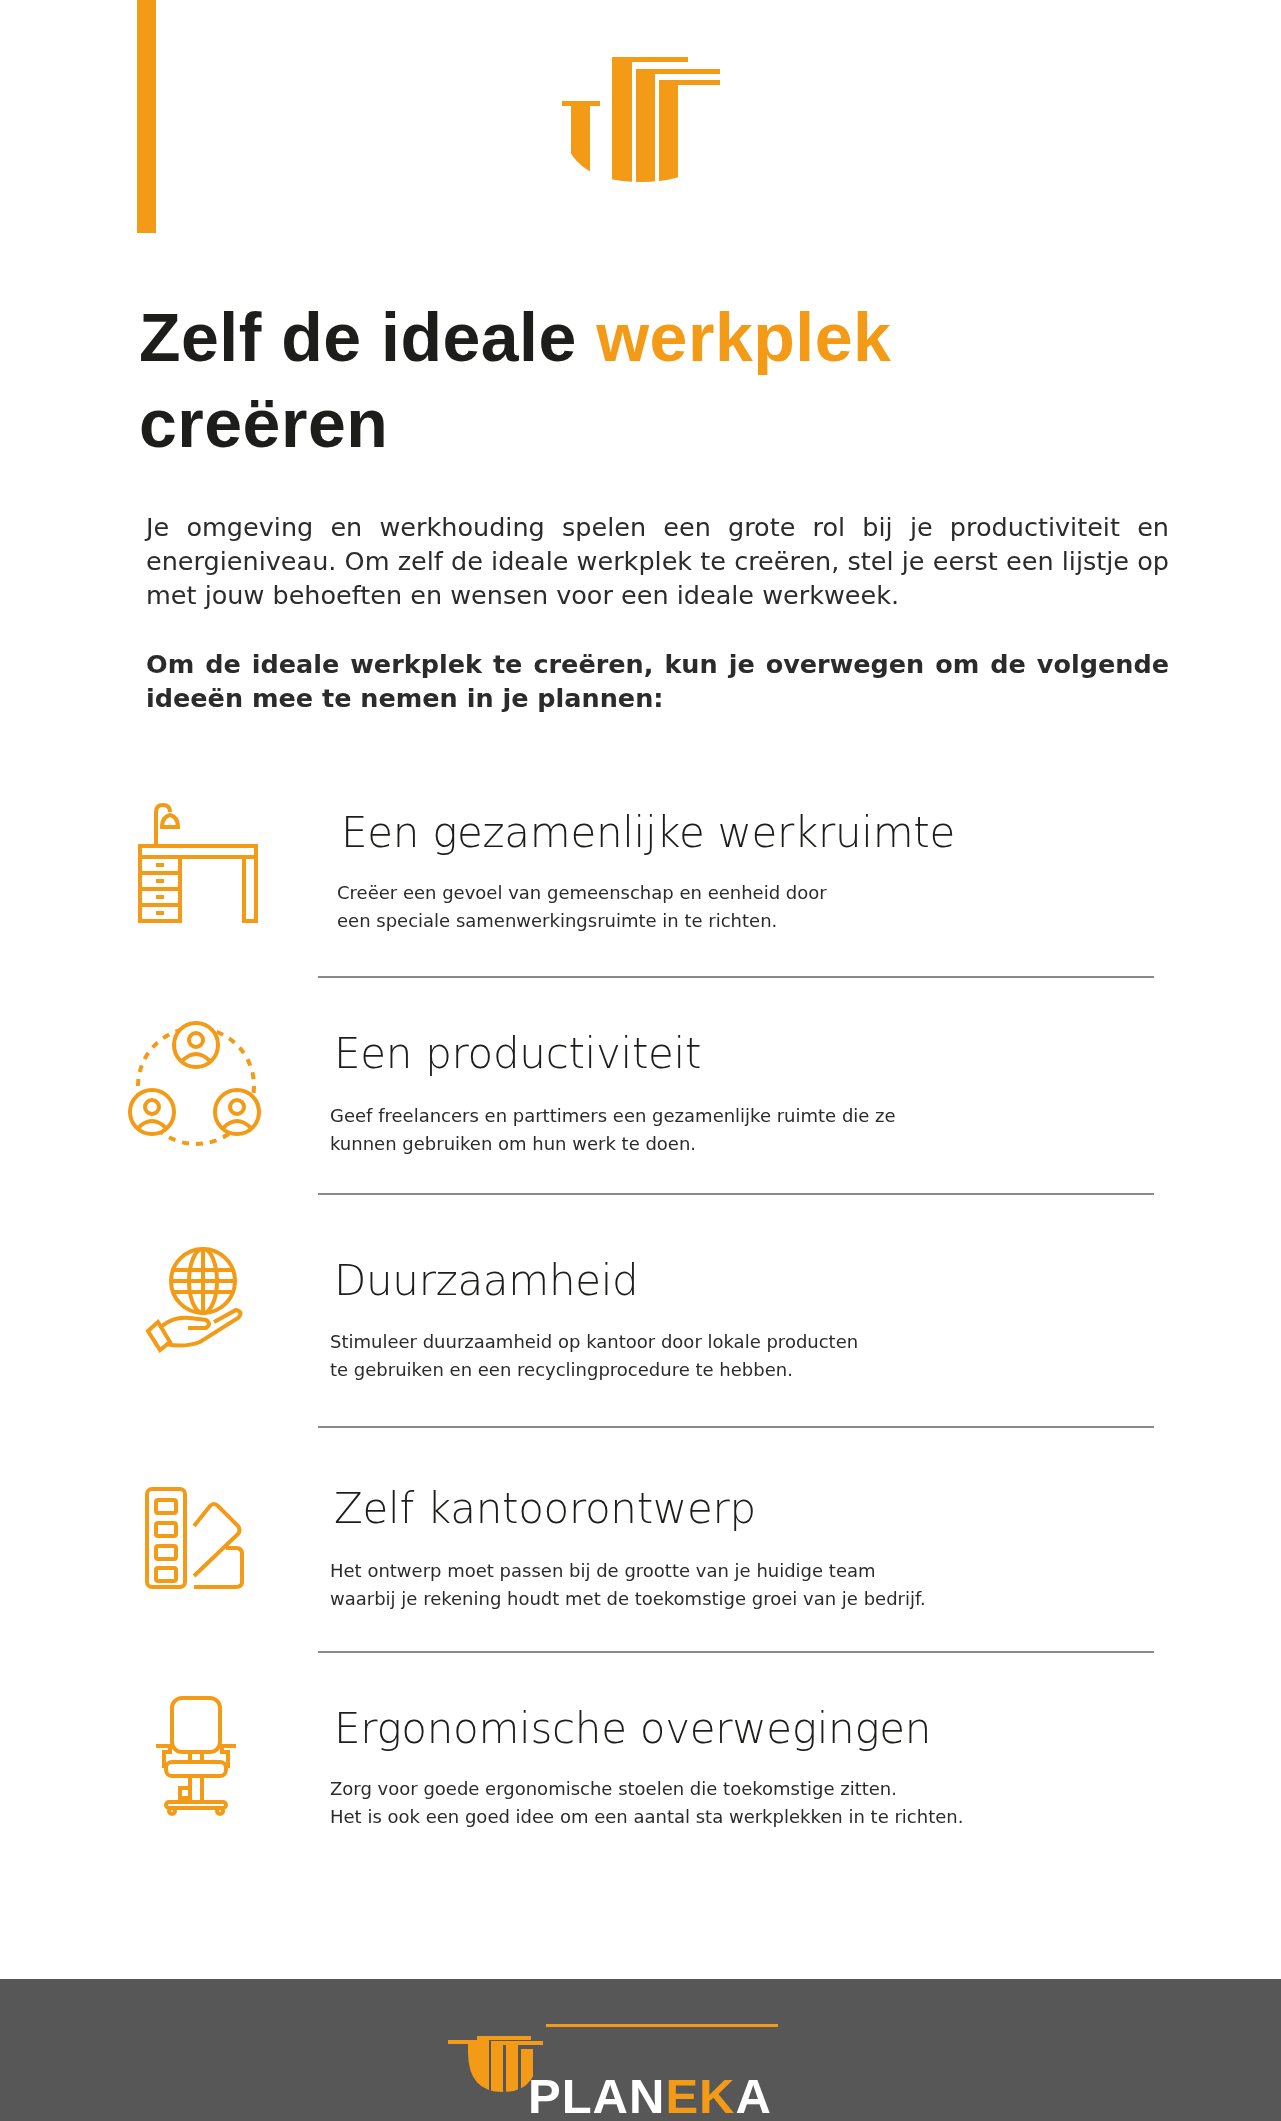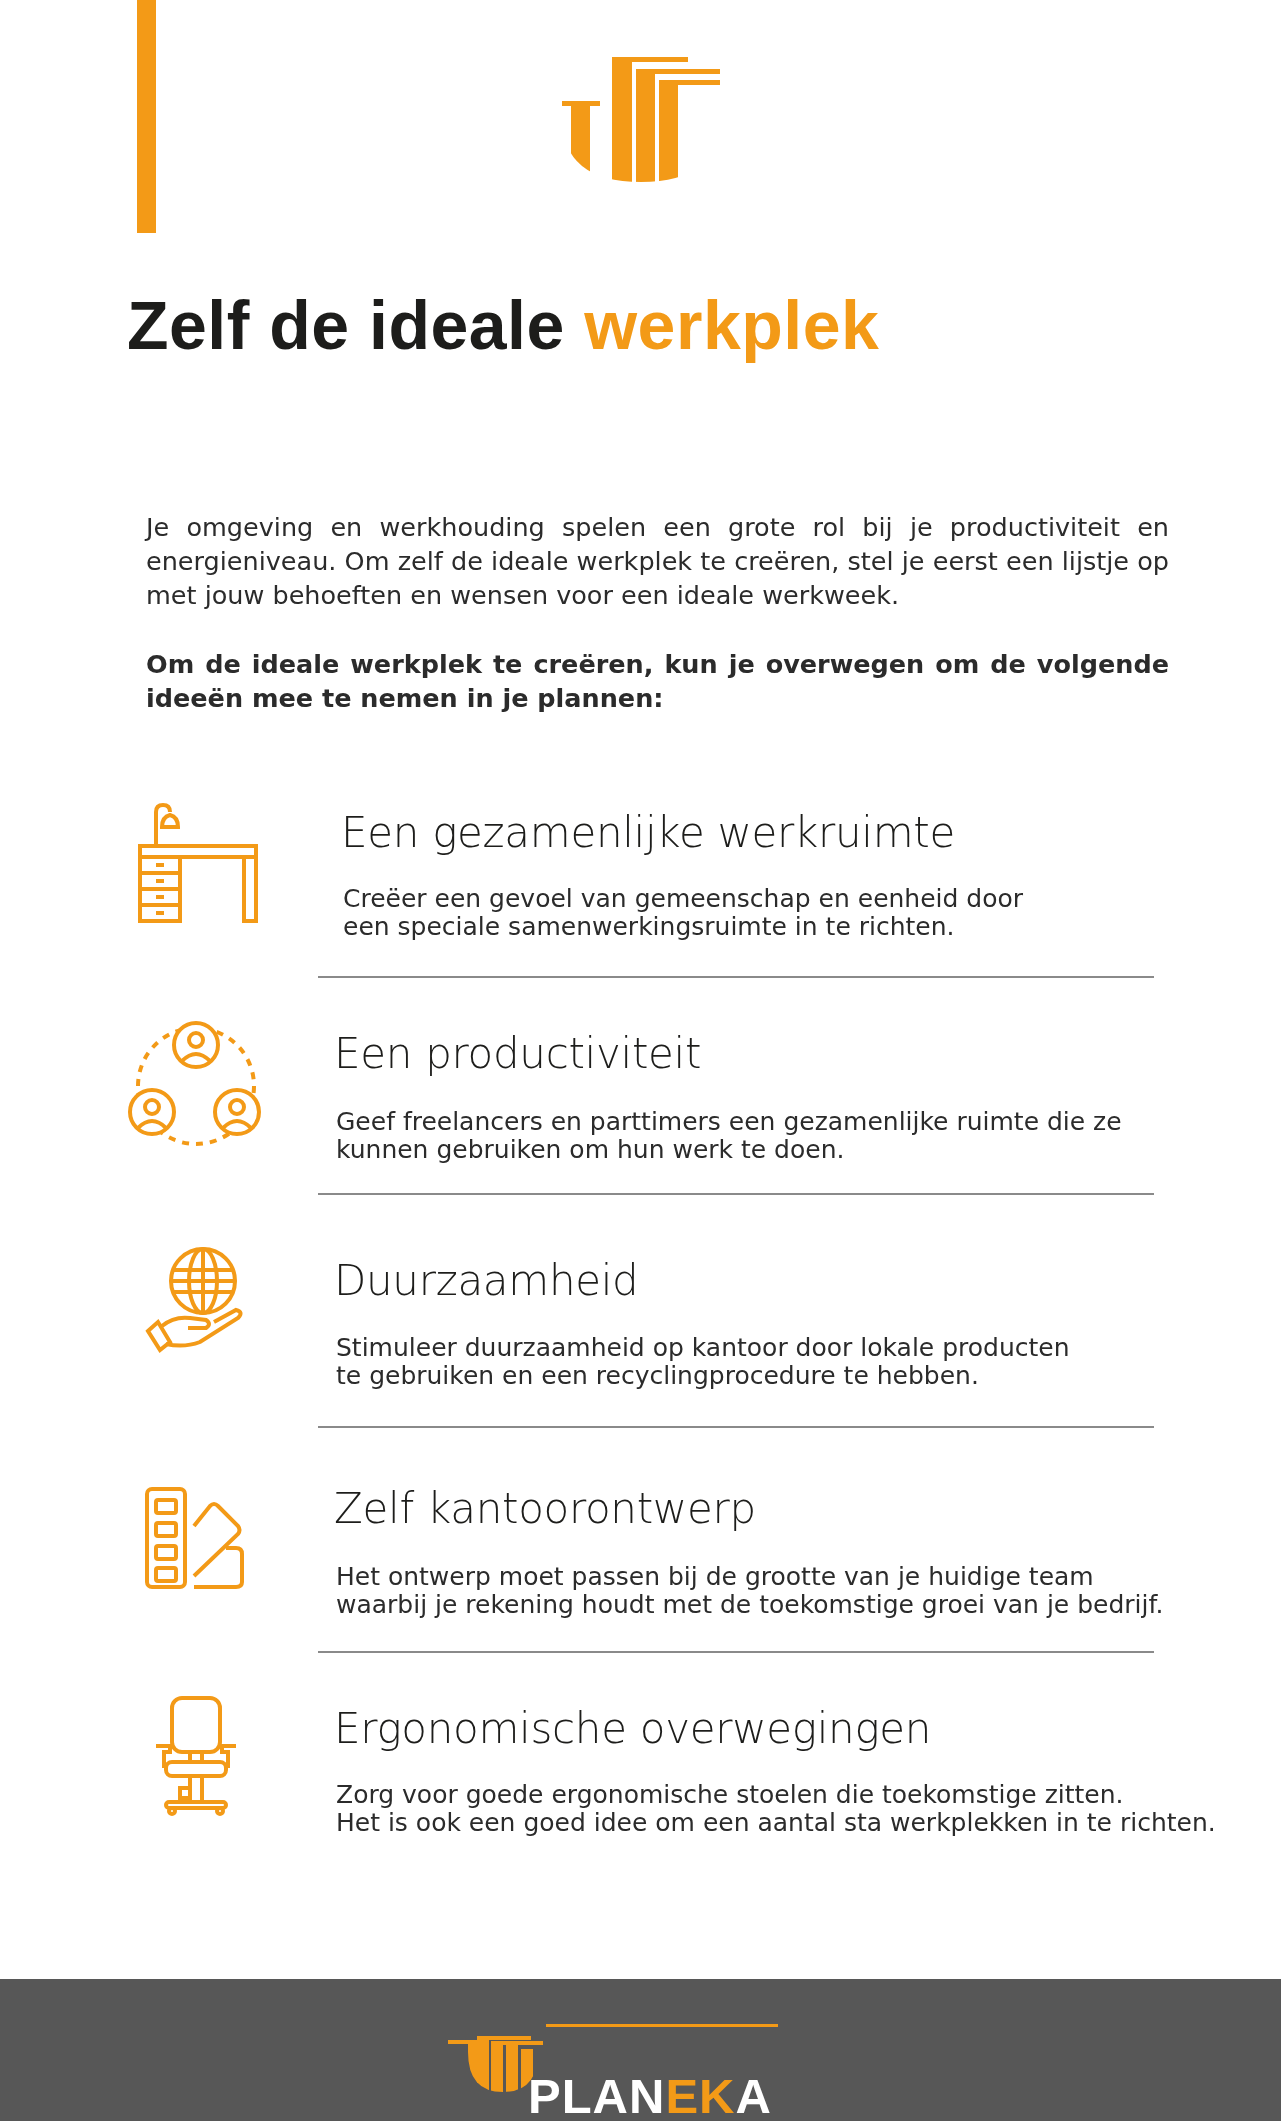--- a/index.html
+++ b/index.html
@@ -1,31 +1,31 @@
 <!DOCTYPE html>
 <html style="--accent: #f39a17; --footer: #575757;"><head>
 <meta charset="utf-8">
 <style>
   html, body { margin: 0; padding: 0; background: #ffffff; }
   body { width: 1281px; height: 2121px; position: relative; overflow: hidden;
          font-family: "DejaVu Sans", sans-serif; color: #1d1d1b; }
   .accent-bar { position: absolute; left: 137px; top: 0; width: 19px; height: 233px; background: var(--accent); }
   .top-logo { position: absolute; left: 562px; top: 57px; width: 158px; height: 125px; }
-  .title { position: absolute; left: 127px; top: 282px; margin: 0; font-family: "Liberation Sans", sans-serif;
+  .title { position: absolute; left: 127px; top: 282px; margin: 12px; font-family: "Liberation Sans", sans-serif;
            font-weight: 700; font-size: 68px; line-height: 86px; letter-spacing: 0.5px; color: #1d1d1b; }
   .title .hl { color: var(--accent); }
   .intro { position: absolute; left: 130px; width: 1023px; font-family: "DejaVu Sans", sans-serif;
            font-size: 25.5px; line-height: 34px; color: #2b2b2b; text-align: justify; margin: 16px; }
   .intro.p1 { top: 494px; }
   .intro.p2 { top: 631px; font-weight: bold; }
   .item { position: absolute; left: 0; width: 1281px; }
   .item .icon { position: absolute; }
   .item h2 { position: absolute; margin: 16px; font-family: "DejaVu Sans", sans-serif; font-weight: 300;
              font-size: 42px; line-height: 50px; color: #1d1d1b; letter-spacing: -0.3px; white-space: nowrap; }
-  .item p { position: absolute; margin: 18px; font-family: "DejaVu Sans", sans-serif; font-size: 25px;
+  .item p { position: absolute; margin: 12px; font-family: "DejaVu Sans", sans-serif; font-size: 18px;
             line-height: 28px; color: #2b2b2b; white-space: nowrap; }
   .divider { position: absolute; left: 318px; width: 836px; height: 2px; background: #8a8a8a; }
   .footer { position: absolute; left: 0; top: 1979px; width: 1281px; height: 142px; background: var(--footer); }
   .footer-logo { position: absolute; left: 448px; top: 2012px; width: 330px; height: 80px; }
   .brand-word { position: absolute; left: 528px; top: 2030px; font-family: "Liberation Sans", sans-serif;
                 font-weight: 700; font-size: 49px; line-height: 52px; letter-spacing: 1px; color: #ffffff; margin-top: 40px; }
   .brand-word .hl { color: var(--accent); }
   svg { display: block; }
 </style>
 </head>
@@ -52,20 +52,21 @@
       <rect x="9" y="44" width="19" height="120"></rect>
       <rect x="50" y="0" width="20" height="130"></rect>
       <rect x="74" y="12" width="19" height="120"></rect>
       <rect x="97" y="23" width="19" height="120"></rect>
     </g>
   </svg>
 </div>
 
 <h1 class="title">
   <span>Zelf de ideale </span><span class="hl">werkplek</span><br>
+  <span>creëren</span>
 </h1>
 
 <p class="intro p1">Je omgeving en werkhouding spelen een grote rol bij je productiviteit en energieniveau. Om zelf de ideale werkplek te creëren, stel je eerst een lijstje op met jouw behoeften en wensen voor een ideale werkweek.</p>
 <p class="intro p2">Om de ideale werkplek te creëren, kun je overwegen om de volgende ideeën mee te nemen in je plannen:</p>
 
 <div class="item" style="top:780px">
   <div class="icon" style="left:136px;top:22px">
     <svg width="124" height="122" viewBox="0 0 124 122" fill="none" stroke="var(--accent)" stroke-width="4">
       <path d="M20 44 V10 Q20 3 27 3 Q34 3 34 10"></path>
       <path d="M26 25 Q26 15 34 13 Q42 15 42 25 Z"></path>

